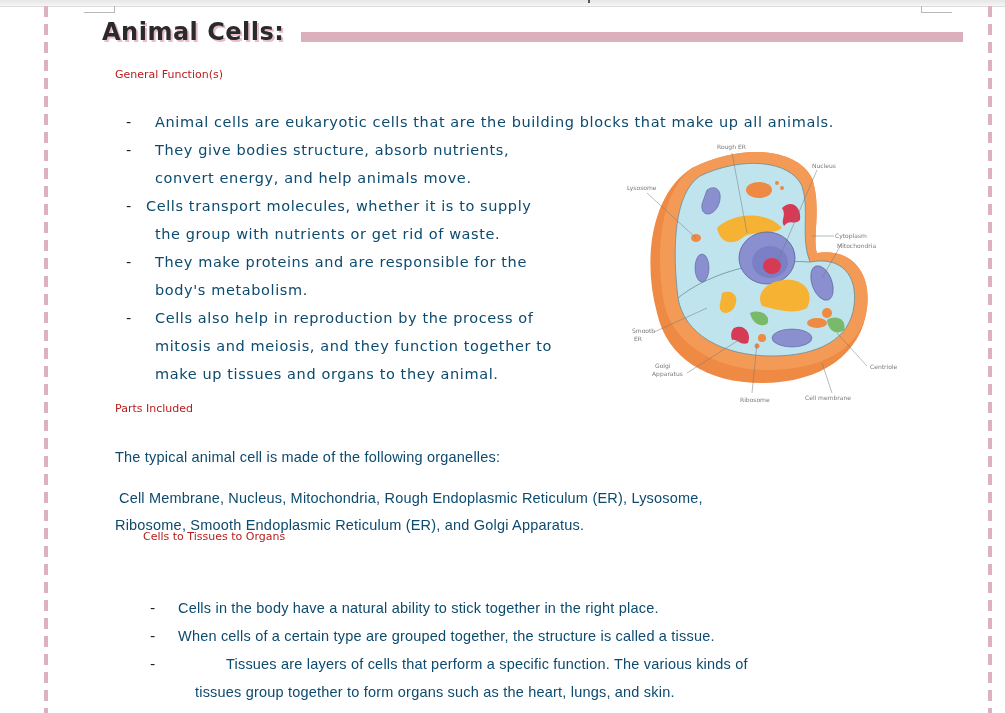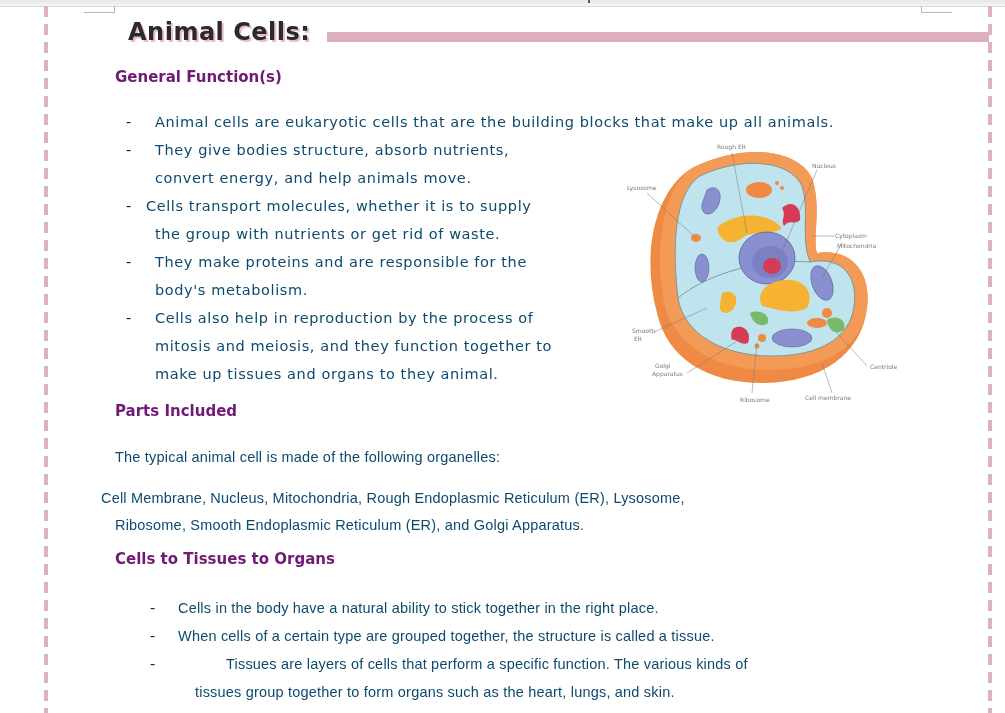--- a/index.html
+++ b/index.html
@@ -22,36 +22,36 @@
   }
   .corner-left { left:84px; width:30px; border-right:1px solid #b8b8b8; }
   .corner-right { left:921px; width:30px; border-left:1px solid #b8b8b8; }
   .dash-border {
     position:absolute; top:6px; width:4px; height:707px;
     background:repeating-linear-gradient(to bottom,#dcb2bf 0 11px,transparent 11px 18px);
   }
   .dash-left { left:44px; }
   .dash-right { left:988px; }
 
-  .title-row { position:absolute; left:128px; top:18px; width:860px; height:34px; }
+  .title-row { position:absolute; left:102px; top:18px; width:860px; height:34px; }
   .title {
     position:absolute; left:0; top:0;
     font-family:"DejaVu Sans", sans-serif; font-weight:bold;
     font-size:24px; letter-spacing:0.5px; color:#2a2a2a;
     text-shadow:2px 2px 0 #e8bcc8;
   }
   .title-rule {
     position:absolute; left:199px; top:14px; width:662px; height:10px;
     background:#dbafbc;
   }
 
   .h2 {
     position:absolute; left:115px;
-    font-family:"DejaVu Sans", sans-serif; font-weight:bold;
-    font-size:15px; color:#701a75;
+    font-family:"DejaVu Sans", sans-serif; font-weight:normal;
+    font-size:11px; color:#b91c1c;
   }
   .text {
     position:absolute; font-size:14.5px; letter-spacing:0.6px; color:#0c4a6e;
     white-space:nowrap;
   }
   .dash { position:absolute; font-size:14.5px; color:#1f1f1f; }
   .narrow { font-family:"Liberation Sans Narrow","Liberation Sans", sans-serif; letter-spacing:0.2px; }
 
   .diagram { position:absolute; left:622px; top:138px; width:290px; height:270px; }
   .diagram text { font-family:"DejaVu Sans", sans-serif; font-size:6px; fill:#7a7a7a; }
@@ -154,24 +154,24 @@
   <text x="12" y="203">ER</text>
   <text x="33" y="230">Golgi</text>
   <text x="30" y="238">Apparatus</text>
   <text x="248" y="231">Centriole</text>
   <text x="118" y="264">Ribosome</text>
   <text x="183" y="262">Cell membrane</text>
 </svg>
 
 <div class="h2" style="top:402px;">Parts Included</div>
 <span class="text narrow" style="left:115px; top:449px;">The typical animal cell is made of the following organelles:</span>
-<span class="text narrow" style="left:101px; top:490px;text-align:center;">Cell Membrane, Nucleus, Mitochondria, Rough Endoplasmic Reticulum (ER), Lysosome,</span>
+<span class="text narrow" style="left:119px; top:490px;text-align:center;">Cell Membrane, Nucleus, Mitochondria, Rough Endoplasmic Reticulum (ER), Lysosome,</span>
 <span class="text narrow" style="left:115px; top:517px;">Ribosome, Smooth Endoplasmic Reticulum (ER), and Golgi Apparatus.</span>
 
-<div class="h2" style="top:550px;">Cells to Tissues to Organs</div>
+<div class="h2" style="top:530px;margin-left:28px;">Cells to Tissues to Organs</div>
 
 <div>
   <span class="dash" style="left:150px; top:600px;">-</span>
   <span class="text narrow" style="left:178px; top:600px;">Cells in the body have a natural ability to stick together in the right place.</span>
 
   <span class="dash" style="left:150px; top:628px;">-</span>
   <span class="text narrow" style="left:178px; top:628px;text-align:right;">When cells of a certain type are grouped together, the structure is called a tissue.</span>
 
   <span class="dash" style="left:150px; top:656px;">-</span>
   <span class="text narrow" style="left:178px; top:656px;margin-left:48px;">Tissues are layers of cells that perform a specific function. The various kinds of</span>

